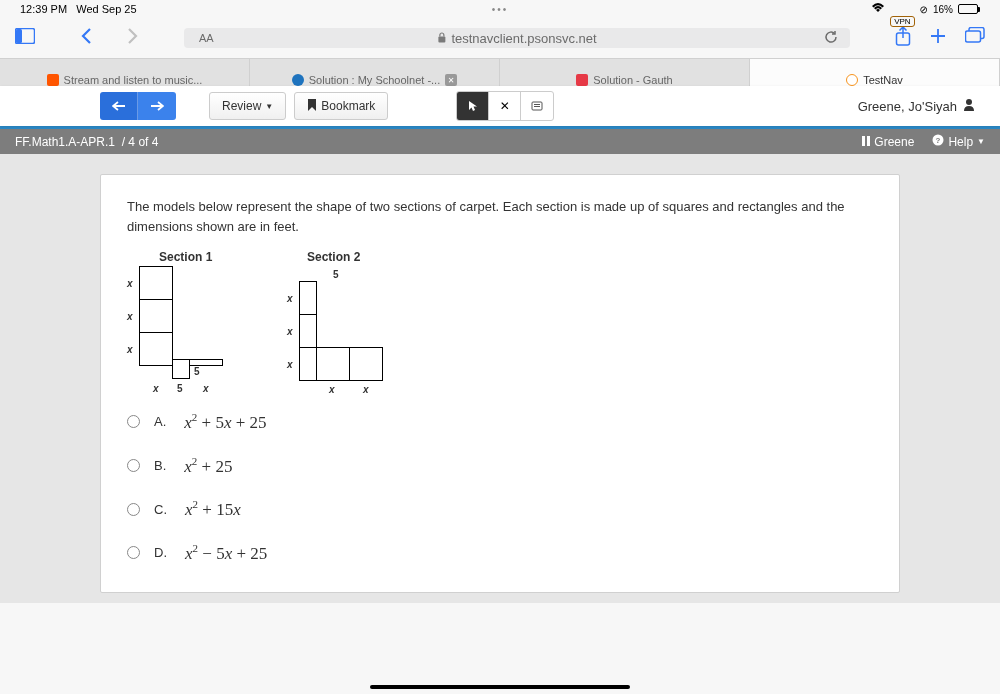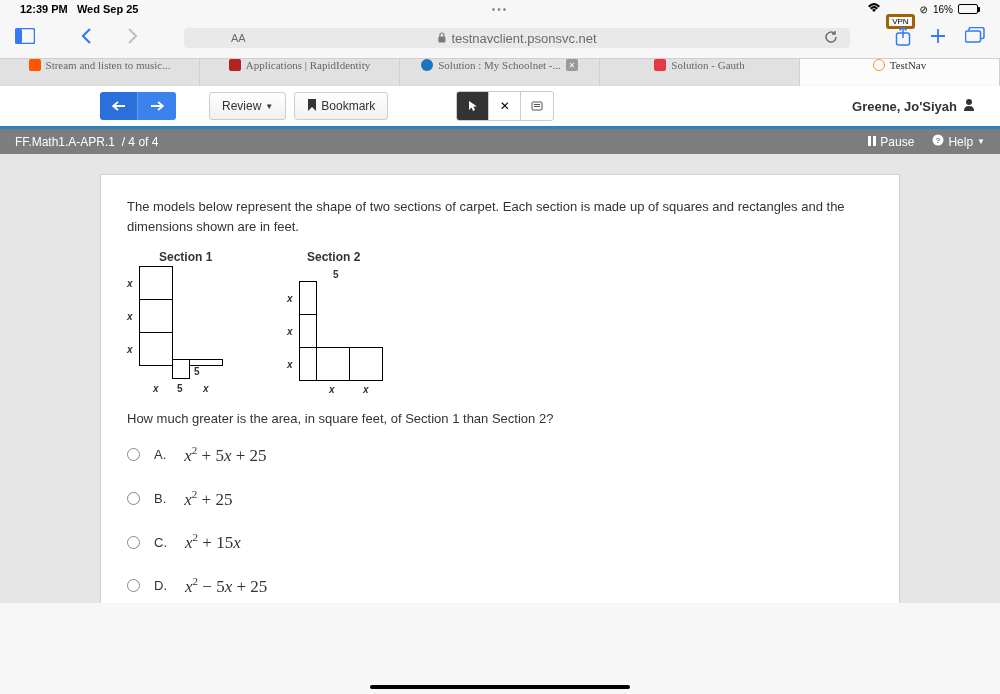--- a/index.html
+++ b/index.html
@@ -15,24 +15,24 @@
     .status-bar {
       height: 18px;
       background: #f7f7f7;
       display: flex;
       justify-content: space-between;
       align-items: center;
       padding: 0 20px;
       font-size: 11px;
       color: #000;
     }
-    .status-left { font-weight: 700; }
+    .status-left { font-weight: 400; }
     .status-center { position: absolute; left: 50%; transform: translateX(-50%); color: #888; letter-spacing: 2px; font-size: 10px; }
     .status-right { display: flex; align-items: center; gap: 5px; font-size: 10px; }
-    .vpn-badge { border: 3px solid #a16207; border-radius: 3px; padding: 0 3px; font-size: 8px; margin-top: 24px; }
+    .vpn-badge { border: 1px solid #a16207; border-radius: 3px; padding: 0 3px; font-size: 8px; margin-top: 24px; }
     .battery { display: inline-flex; align-items: center; }
     .battery-body { width: 20px; height: 10px; border: 1px solid #000; border-radius: 2px; position: relative; }
     .battery-fill { background: #4caf50; width: 69%; height: 100%; border-radius: 1px; }
     .battery-tip { width: 2px; height: 5px; background: #000; border-radius: 0 1px 1px 0; }
     
     .safari-toolbar {
       height: 40px;
       display: flex;
       align-items: center;
       padding: 0 15px;
@@ -45,46 +45,44 @@
       flex: 1;
       height: 20px;
       background: #e9e9ea;
       border-radius: 4px;
       display: flex;
       align-items: center;
       margin: 0 30px;
       font-size: 13px;
       color: #6b6b6b;
       position: relative;
-      padding-left: 32px;
     }
     .url-left { padding-left: 15px; font-size: 11px; }
     .url-center { position: absolute; left: 50%; transform: translateX(-50%); display: flex; align-items: center; gap: 5px; }
     .url-right { margin-left: auto; padding-right: 12px; }
     .tab-right-icons { display: flex; gap: 18px; color: #3478f6; }
     
     .browser-tabs {
       height: 28px;
       display: flex;
       border-top: 1px solid #d0d0d0;
       font-size: 11px;
       color: #666;
     }
     .browser-tab {
       flex: 1;
       display: flex;
-      align-items: flex-start;
+      align-items: flex-end;
       justify-content: center;
       gap: 5px;
       border-right: 1px solid #d0d0d0;
       background: #e1e1e1;
       padding: 0 8px;
       overflow: hidden;
       white-space: nowrap;
-      font-family: Liberation Serif, serif;
     }
     .browser-tab.active { background: #fcfcfc; color: #333; }
     .tab-ico { width: 12px; height: 12px; border-radius: 2px; flex-shrink: 0; }
     .tab-close { width: 12px; height: 12px; background:#999; border-radius:2px; font-size:8px; display:flex;align-items:center;justify-content:center;color:#fff;}
     
     .testnav-toolbar {
       height: 40px;
       background: #fff;
       display: flex;
       align-items: center;
@@ -114,21 +112,21 @@
       display: flex; border: 1px solid #ccc; border-radius: 3px; overflow: hidden;
       margin-left: 60px;
     }
     .tool-item {
       width: 32px; height: 28px; display: flex; align-items: center; justify-content: center;
       border-right: 1px solid #ccc;
       font-size: 12px;
     }
     .tool-item:last-child { border-right: none; }
     .tool-item.dark { background: #333; color: #fff; }
-    .user-label { margin-left: auto; margin-right: 15px; font-size: 13px; color: #333; display: flex; align-items: center; gap: 6px; font-weight: bold; }
+    .user-label { margin-left: auto; margin-right: 15px; font-size: 13px; color: #333; display: flex; align-items: center; gap: 6px; }
     
     .info-bar {
       height: 28px;
       background: #7d7d7d;
       color: #fff;
       display: flex;
       align-items: center;
       padding: 0 15px;
       font-size: 12px;
       border-top: 3px solid #2a89c7;
@@ -258,24 +256,20 @@
     </span>
   </div>
 </div>
 
 <div class="browser-tabs">
   <div class="browser-tab">
     <span class="tab-ico" style="background:#ff5500"></span>
     <span>Stream and listen to music...</span>
   </div>
   <div class="browser-tab">
-    <span class="tab-ico" style="background:#b22222"></span>
-    <span>Applications | RapidIdentity</span>
-  </div>
-  <div class="browser-tab">
     <span class="tab-ico" style="background:#1e73be;border-radius:50%"></span>
     <span>Solution : My Schoolnet -...</span>
     <span class="tab-close">✕</span>
   </div>
   <div class="browser-tab">
     <span class="tab-ico" style="background:#e63946"></span>
     <span>Solution - Gauth</span>
   </div>
   <div class="browser-tab active">
     <span class="tab-ico" style="background:#fff;border:1px solid #f7941e;border-radius:50%"></span>
@@ -336,21 +330,21 @@
 
 <div class="info-bar">
   <span>FF.Math1.A-APR.1</span>&nbsp;&nbsp;
   <span>/  4 of 4</span>
   <div class="info-right">
     <span class="info-link">
       <span><svg width="8" height="10" viewBox="0 0 8 10">
             <rect x="0" width="3" height="10" fill="#fff"></rect>
             <rect x="5" width="3" height="10" fill="#fff"></rect>
           </svg></span>
-      <span>Pause</span>
+      <span>Greene</span>
     </span>
     <span class="info-link">
       <span><svg width="12" height="12" viewBox="0 0 12 12">
             <circle cx="6" cy="6" r="5.5" fill="#fff"></circle>
             <text x="6" y="9" text-anchor="middle" font-size="8" fill="#7d7d7d" font-weight="bold">?</text>
           </svg></span>
       <span>Help</span>
       <span style="font-size:8px">▼</span>
     </span>
   </div>
@@ -400,21 +394,20 @@
 
           <span class="lab" style="left:0;top:12px">x</span>
           <span class="lab" style="left:0;top:45px">x</span>
           <span class="lab" style="left:0;top:78px">x</span>
           <span class="lab" style="left:42px;top:103px">x</span>
           <span class="lab" style="left:76px;top:103px">x</span>
         </div>
       </div>
     </div>
 
-    <div class="q-sub">How much greater is the area, in square feet, of Section 1 than Section 2?</div>
 
     <div class="option">
       <span class="radio"></span>
       <span class="opt-letter">A.</span>
       <span class="math"><span class="xi">x</span><sup>2</sup> + 5<span class="xi">x</span> + 25</span>
     </div>
     <div class="option">
       <span class="radio"></span>
       <span class="opt-letter">B.</span>
       <span class="math"><span class="xi">x</span><sup>2</sup> + 25</span>

